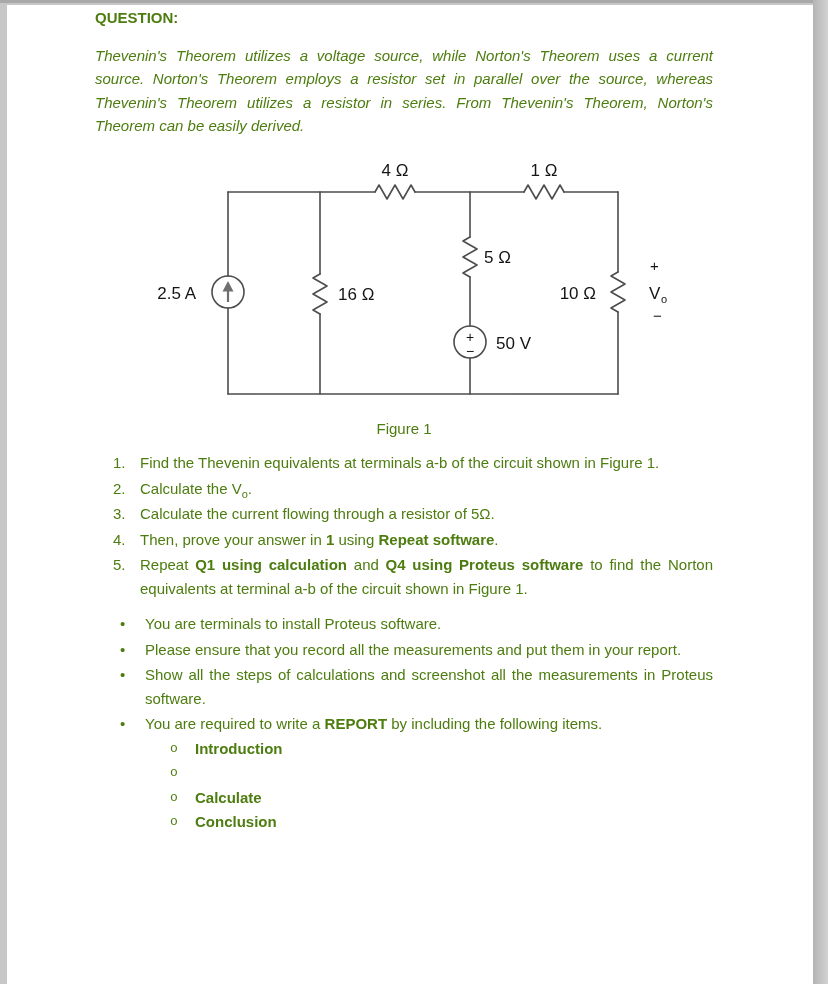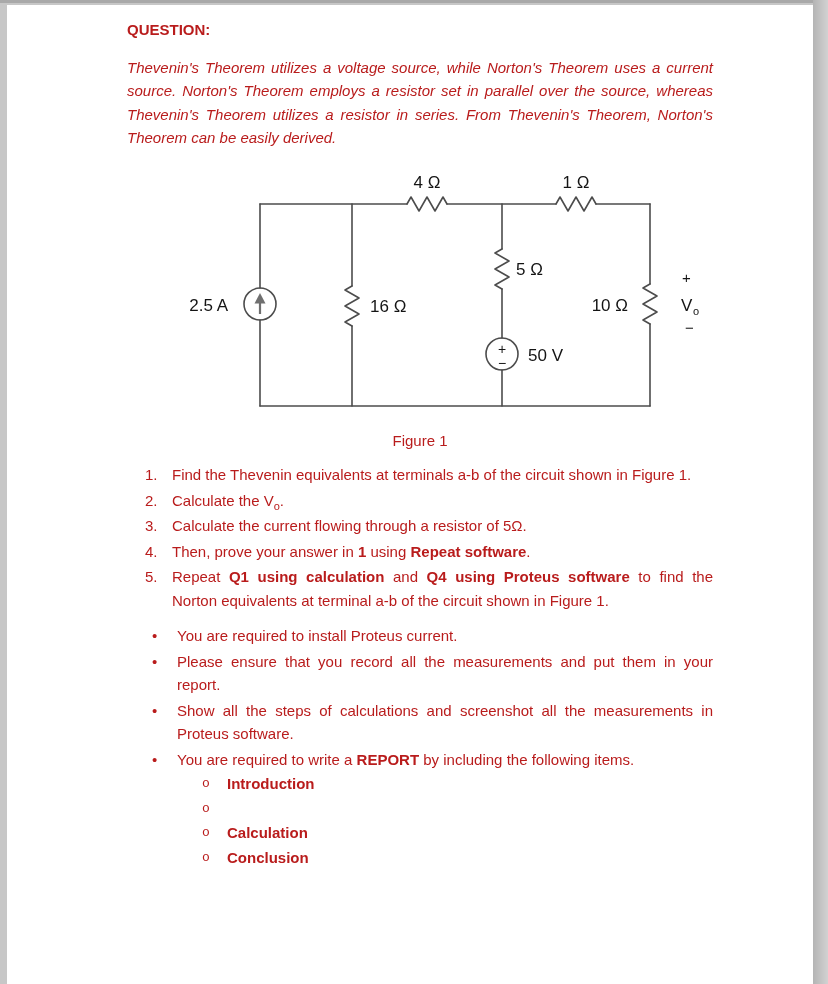--- a/index.html
+++ b/index.html
@@ -16,25 +16,24 @@
     position: absolute; left: 7px; top: 5px;
     width: 806px; height: 979px;
     background: #ffffff;
   }
   .scrollbar {
     position: absolute; right: 0; top: 0;
     width: 15px; height: 984px;
     background: linear-gradient(to right, #b4b4b4, #d2d2d2);
   }
   .content {
-    padding: 13px 100px 0 88px;
-    color: #b91c1c;
+    padding: 1px 100px 0 88px;
+    color: #4d7c0f;
     font-size: 15px;
     line-height: 23.5px;
-    margin-left: 32px;
   }
   .h { font-weight: 700; margin: 0; }
   .para { margin: 14px 0 0; text-align: justify; font-style: italic; }
   .figure { margin: 14px 0 0 55px; width: 530px; }
   .caption { margin: 6px 0 0; text-align: center; line-height: 20px; }
   .solve-h { margin-top: 10px; }
   .numlist { margin-top: 12px; }
   .numitem { display: flex; margin-top: 2px; }
   .num { width: 27px; margin-left: 18px; flex: none; }
   .itext { flex: 1; text-align: justify; }
@@ -143,21 +142,21 @@
       <div class="numitem">
         <span class="num">5.</span>
         <span class="itext"><span>Repeat </span><span class="b">Q1 using calculation</span><span> and </span><span class="b">Q4 using Proteus software</span><span> to find the Norton equivalents at terminal a-b of the circuit shown in Figure 1.</span></span>
       </div>
     </div>
 
 
     <div class="bullets">
       <div class="bitem">
         <span class="bmark">•</span>
-        <span class="btext"><span>You are required to install Proteus current.</span></span>
+        <span class="btext"><span>You are terminals to install Proteus software.</span></span>
       </div>
       <div class="bitem">
         <span class="bmark">•</span>
         <span class="btext"><span>Please ensure that you record all the measurements and put them in your report.</span></span>
       </div>
       <div class="bitem">
         <span class="bmark">•</span>
         <span class="btext"><span>Show all the steps of calculations and screenshot all the measurements in Proteus software.</span></span>
       </div>
       <div class="bitem">
@@ -168,21 +167,21 @@
       <div class="subitems">
         <div class="sitem">
           <span class="smark">o</span>
           <span class="stext">Introduction</span>
         </div>
         <div class="sitem">
           <span class="smark">o</span>
         </div>
         <div class="sitem">
           <span class="smark">o</span>
-          <span class="stext">Calculation</span>
+          <span class="stext">Calculate</span>
         </div>
         <div class="sitem">
           <span class="smark">o</span>
           <span class="stext">Conclusion</span>
         </div>
       </div>
     </div>
 
   </div>
 </div>

